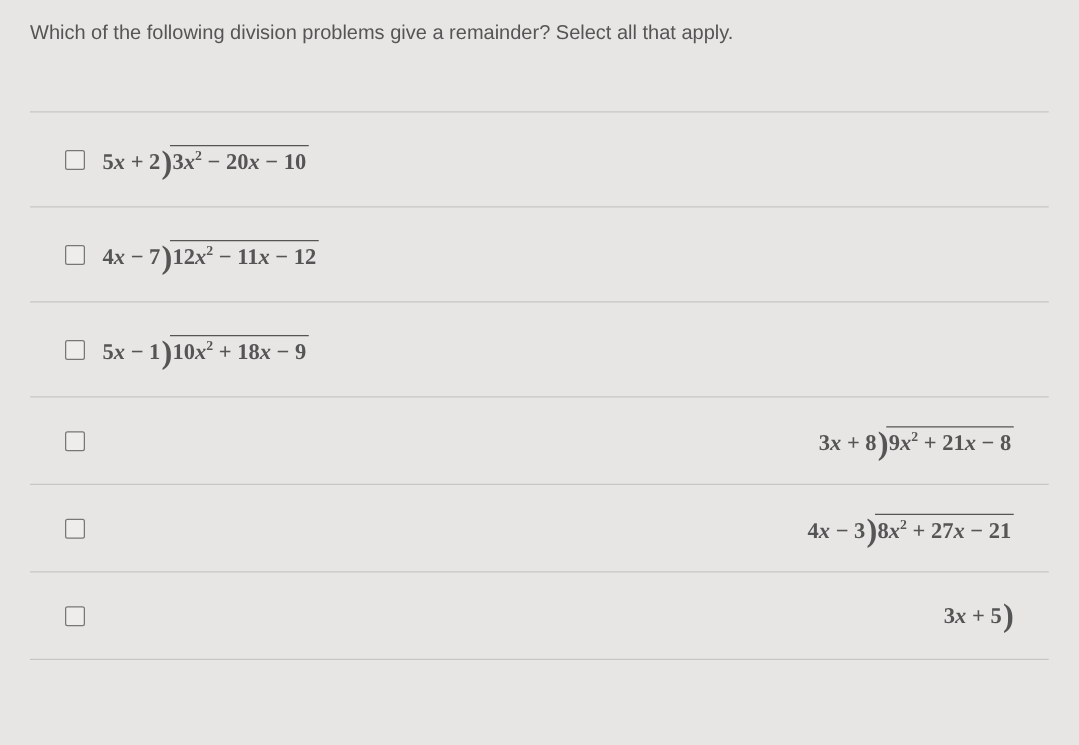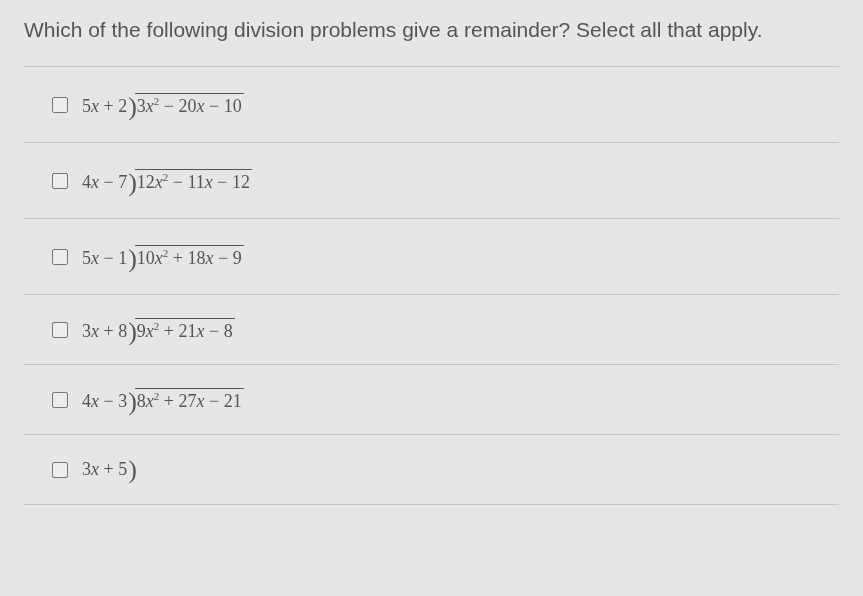--- a/index.html
+++ b/index.html
@@ -9,55 +9,57 @@
     }
     body {
       width: 863px;
       height: 596px;
       background: #e8e6e4;
       font-family: -apple-system, BlinkMacSystemFont, "Segoe UI", sans-serif;
       padding: 18px 24px;
       color: #4a4a4a;
     }
     .question {
-      font-size: 21px;
+      font-size: 16px;
       color: #555;
-      margin-bottom: 24px;
+      margin-bottom: 53px;
       font-weight: 400;
     }
     .options {
       border-top: 1px solid #c8c6c4;
     }
     .option {
       display: flex;
       align-items: center;
       padding: 20px 28px;
       border-bottom: 1px solid #c8c6c4;
       height: 76px;
     }
     .option:nth-child(n+4) {
       height: 70px;
       padding: 18px 28px;
+      justify-content: space-between;
     }
     .checkbox {
       width: 16px;
       height: 16px;
       border: 1.5px solid #777;
       border-radius: 2px;
       margin-right: 14px;
       background: #efedeb;
       flex-shrink: 0;
     }
     .expr {
       display: flex;
       align-items: baseline;
       font-family: "Times New Roman", serif;
       font-size: 18px;
       color: #555;
       position: relative;
+      font-weight: bold;
     }
     .divisor {
       padding-right: 3px;
     }
     .paren {
       font-size: 26px;
       line-height: 0;
       position: relative;
       top: 3px;
       margin-left: -2px;

